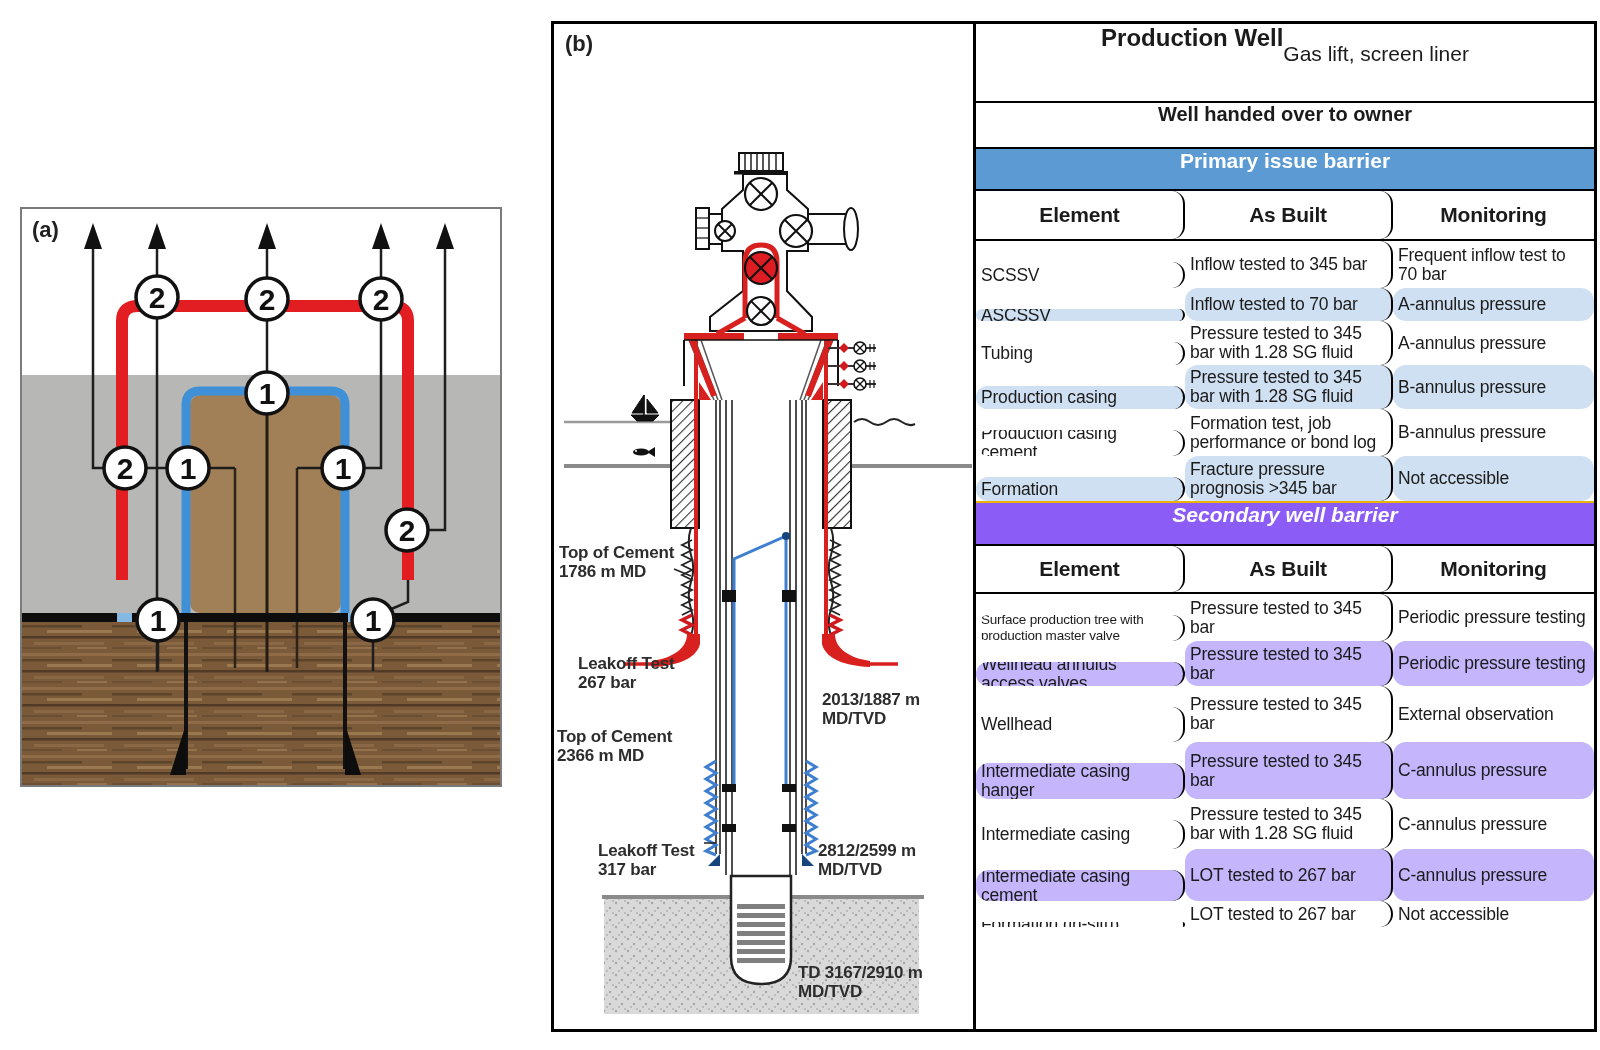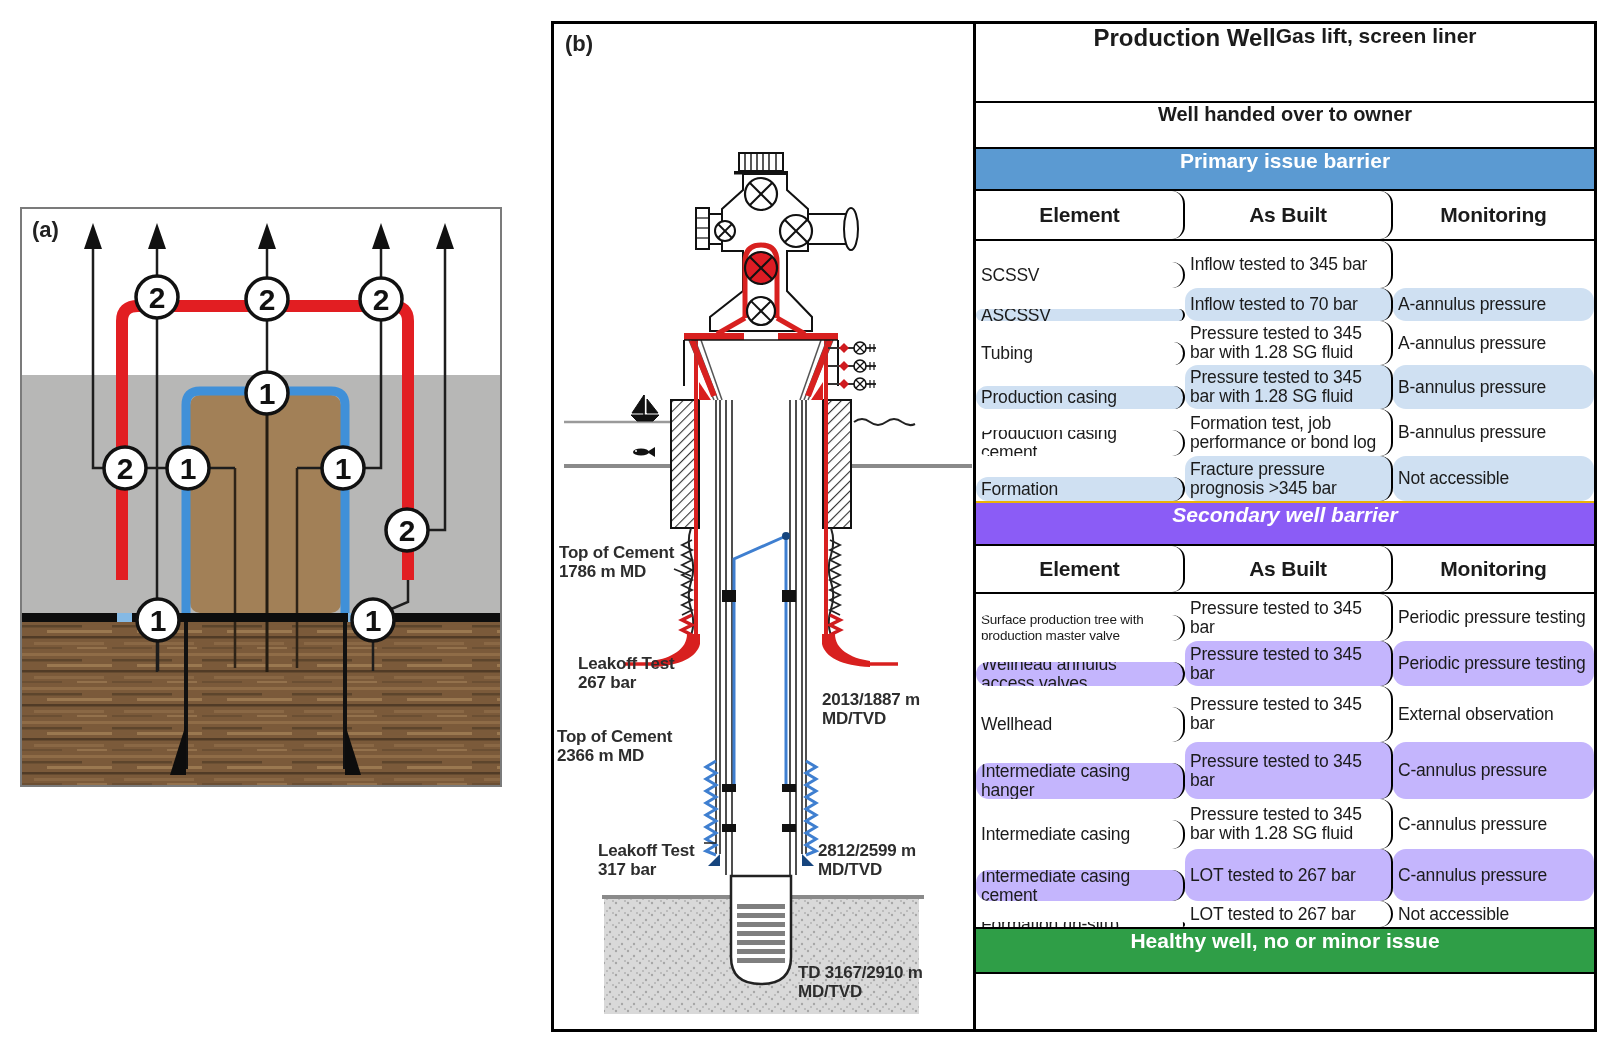--- a/index.html
+++ b/index.html
@@ -18,21 +18,21 @@
   .corner{position:absolute;font-weight:bold;font-size:22px;color:#222;}
 
   
   #btable{position:absolute;left:973px;top:21px;width:624px;height:1011px;
           border:3px solid #000;box-sizing:border-box;background:#fff;
           display:flex;flex-direction:column;color:#1b1b1b;}
   .trow{flex:0 0 auto;display:flex;flex-direction:row;justify-content:center;
         text-align:center;box-sizing:border-box;}
   .t-title{height:79px;border-bottom:2px solid #000;}
   .t-title .l1{font-size:24px;font-weight:bold;}
-  .t-title .l2{font-size:21px;font-weight:bold;}
+  .t-title .l2{font-size:21px;font-weight:normal;margin-top:18px;}
   .t-hand{height:46px;border-bottom:2px solid #000;font-size:20px;font-weight:bold;}
   .band{color:#fff;font-size:21px;font-weight:bold;border-bottom:2px solid #000;}
   .band.blue{height:42px;background:#5b9ad2;}
   .band.red{height:45px;background:#8b5cf6;border-top:2px solid #eab308;font-style:italic;}
   .band.green{height:47px;background:#2f9e47;border-top:2px solid #000;}
   .grid{display:grid;grid-template-columns:209px 208px 1fr;box-sizing:border-box;}
   .cell{border-right:2px solid #000;box-sizing:border-box;padding:1px 5px 1px 5px;
         display:flex;align-items:center;justify-content:flex-start;text-align:left;
         font-size:17.5px;line-height:1.08;overflow:hidden;letter-spacing:-.2px;border-radius:13px;}
   .cell.last{border-right:none;}
@@ -383,20 +383,21 @@
 
     <div class="grid hrow h1">
       <div class="cell hcell">Element</div>
       <div class="cell hcell">As Built</div>
       <div class="cell hcell last">Monitoring</div>
     </div>
 
     <div class="grid" style="height:47px">
       <div class="cell pr">SCSSV</div>
       <div class="cell">Inflow tested to 345 bar</div>
+      <div class="cell last">Frequent inflow test to 70 bar</div>
     </div>
     <div class="grid sb" style="height:33px">
       <div class="cell pr">ASCSSV</div>
       <div class="cell">Inflow tested to 70 bar</div>
       <div class="cell last">A-annulus pressure</div>
     </div>
     <div class="grid" style="height:44px">
       <div class="cell pr">Tubing</div>
       <div class="cell">Pressure tested to 345 bar with 1.28 SG fluid</div>
       <div class="cell last">A-annulus pressure</div>
@@ -454,18 +455,17 @@
       <div class="cell pr">Intermediate casing cement</div>
       <div class="cell">LOT tested to 267 bar</div>
       <div class="cell last">C-annulus pressure</div>
     </div>
     <div class="grid" style="height:26px">
       <div class="cell pr">Formation (in-situ)</div>
       <div class="cell">LOT tested to 267 bar</div>
       <div class="cell last">Not accessible</div>
     </div>
 
-    <div class="trow band green">Healthy well, no or minor issue</div>
 
     <div class="trow t-empty"></div>
   </div>
 
 </div>
 
 </body></html>

